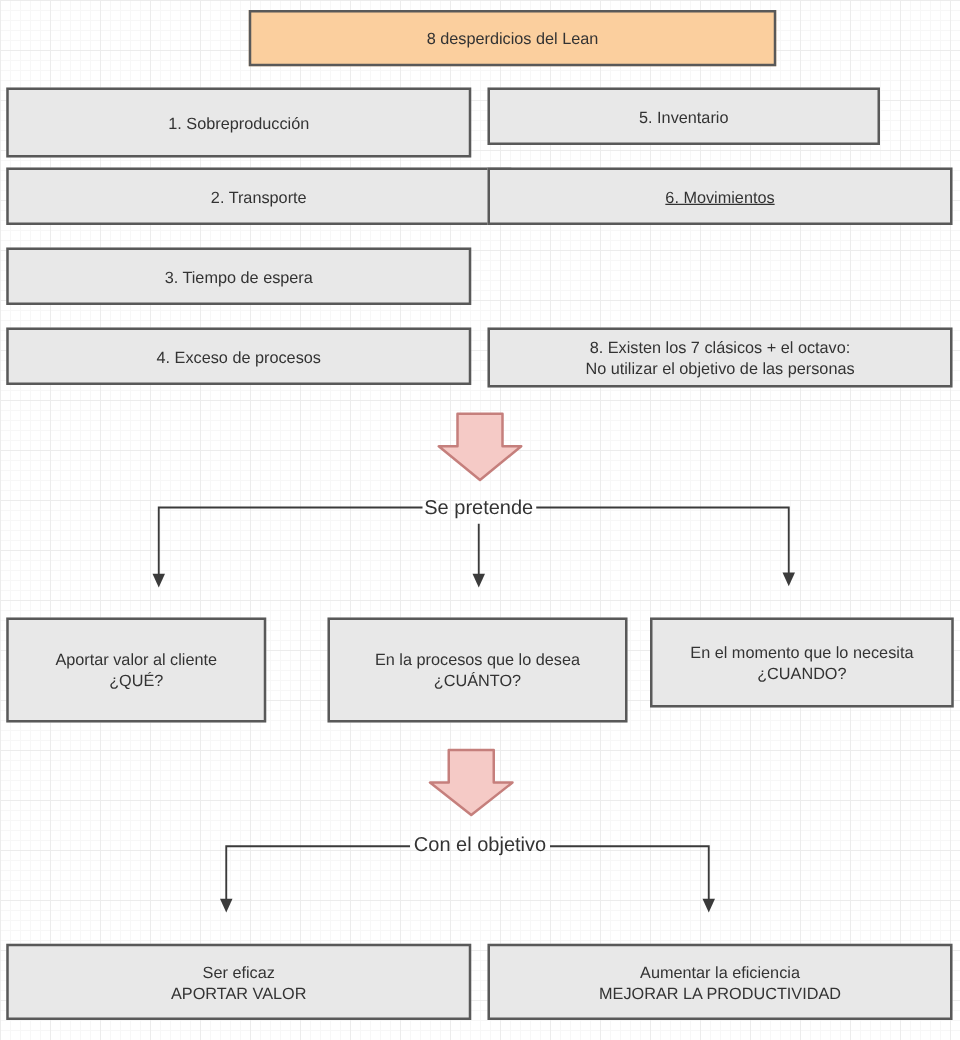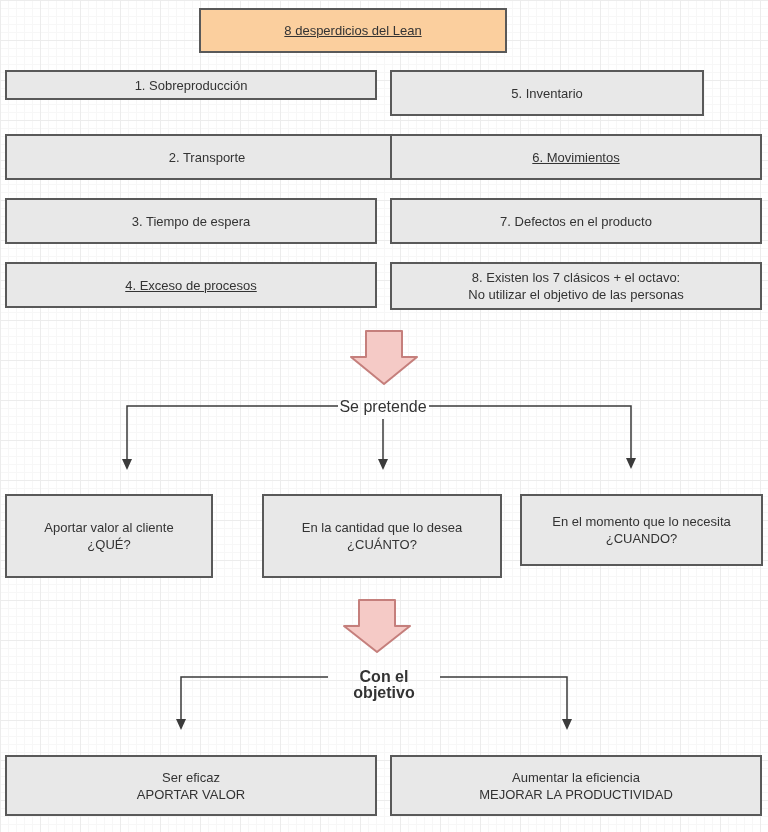--- a/index.html
+++ b/index.html
@@ -68,67 +68,64 @@
       <polygon points="383,470 378,459 388,459"></polygon>
       <polygon points="181,730 176,719 186,719"></polygon>
       <polygon points="567,730 562,719 572,719"></polygon>
     </g>
     <g stroke-width="2" stroke-linejoin="round" fill="#f5cac6">
       <path d="M366,331 h36 v26 h15 l-33,27 -33,-27 h15 z" stroke="#c57f7c"></path>
       <path d="M359,600 h36 v26 h15 l-33,26 -33,-26 h15 z" stroke="#c57f7c"></path>
     </g>
   </svg>
 
-  <div class="box" style="left: 199px; top: 8px; width: 308px; height: 45px; background-color: rgb(251, 207, 158); text-decoration: underline;">
+  <div class="box" style="left: 199px; top: 8px; width: 422px; height: 45px; background-color: rgb(251, 207, 158);">
     <span>8 desperdicios del Lean</span>
   </div>
 
-  <div class="box" style="left:5px; top:70px; width:372px; height:30px;">
+  <div class="box" style="left:5px; top:70px; width:372px; height:56px;">
     <span>1. Sobreproducción</span>
   </div>
   <div class="box" style="left:5px; top:134px; width:404px; height:46px;">
     <span>2. Transporte</span>
   </div>
   <div class="box" style="left:5px; top:198px; width:372px; height:46px;">
     <span>3. Tiempo de espera</span>
   </div>
-  <div class="box" style="left:5px; top:262px; width:372px; height:46px;text-decoration:underline;">
+  <div class="box" style="left:5px; top:262px; width:372px; height:46px;">
     <span>4. Exceso de procesos</span>
   </div>
 
   <div class="box" style="left:390px; top:70px; width:314px; height:46px;">
     <span>5. Inventario</span>
   </div>
   <div class="box" style="left:390px; top:134px; width:372px; height:46px;text-decoration:underline;">
     <span>6. Movimientos</span>
-  </div>
-  <div class="box" style="left:390px; top:198px; width:372px; height:46px;">
-    <span>7. Defectos en el producto</span>
   </div>
   <div class="box" style="left:390px; top:262px; width:372px; height:48px;">
     <span>8. Existen los 7 clásicos + el octavo:</span>
     <span>No utilizar el objetivo de las personas</span>
   </div>
 
   <div class="connector-label" style="left:333px; top:399px; width:100px;">Se pretende</div>
 
   <div class="box" style="left:5px; top:494px; width:208px; height:84px;">
     <span>Aportar valor al cliente</span>
     <span>¿QUÉ?</span>
   </div>
   <div class="box" style="left:262px; top:494px; width:240px; height:84px;">
-    <span>En la cantidad que lo desea</span>
+    <span>En la procesos que lo desea</span>
     <span>¿CUÁNTO?</span>
   </div>
   <div class="box" style="left:520px; top:494px; width:243px; height:72px;">
     <span>En el momento que lo necesita</span>
     <span>¿CUANDO?</span>
   </div>
 
-  <div class="connector-label" style="left:328px; top:669px; width:112px;font-weight:bold;">Con el objetivo</div>
+  <div class="connector-label" style="left:328px; top:669px; width:112px;">Con el objetivo</div>
 
   <div class="box" style="left:5px; top:755px; width:372px; height:61px;">
     <span>Ser eficaz</span>
     <span>APORTAR VALOR</span>
   </div>
   <div class="box" style="left:390px; top:755px; width:372px; height:61px;">
     <span>Aumentar la eficiencia</span>
     <span>MEJORAR LA PRODUCTIVIDAD</span>
   </div>
 

